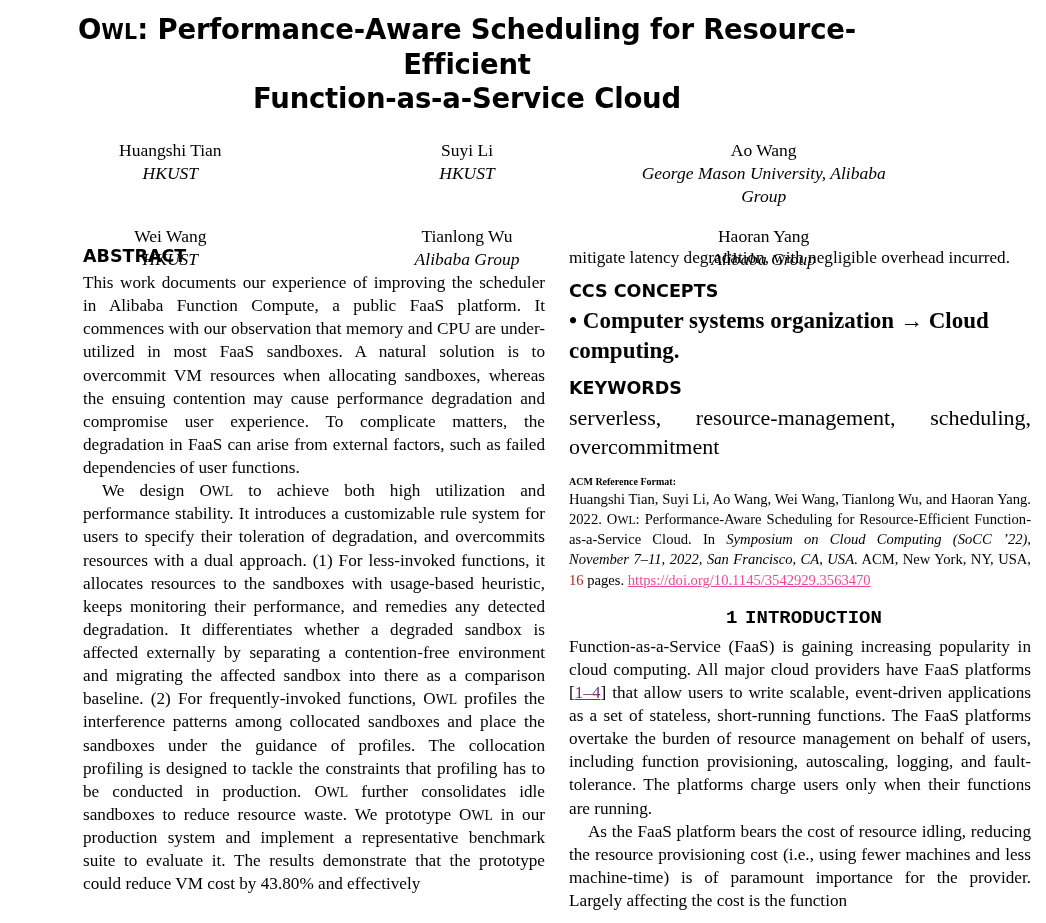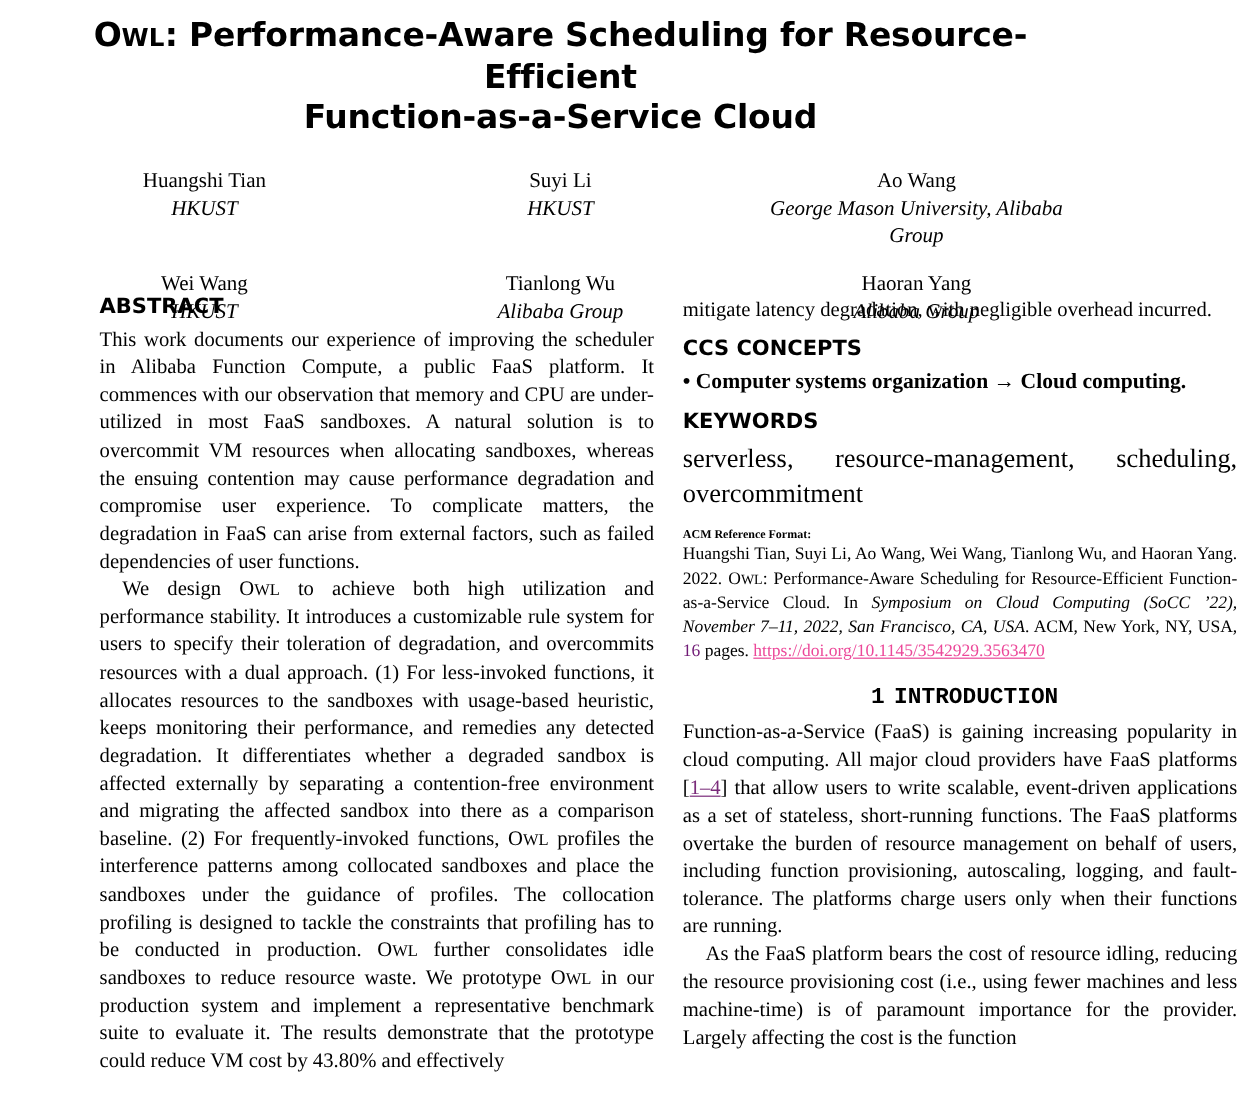--- a/index.html
+++ b/index.html
@@ -108,21 +108,21 @@
     font-size: 17.2px;
     line-height: 1.345;
     text-align: justify;
     text-justify: inter-word;
     hyphens: none;
   }
   p.body.indent { text-indent: 1.1em; }
 
   p.ccs {
     margin: 0;
-    font-size: 18px;
+    font-size: 23px;
     line-height: 1.3;
     font-weight: bold;
   }
   p.keywords {
     margin: 0;
     font-size: 22px;
     line-height: 1.345;
     text-align: justify;
   }
 
@@ -136,21 +136,21 @@
     display: block;
   }
   .refformat-body {
     font-size: 14.6px;
     line-height: 1.385;
     text-align: justify;
     margin: 0;
   }
   .refformat-body i { font-style: italic; }
   .link { color: #ec4899; }
-  .cite { color: #701a75; }
+  .cite { color: #b91c1c; }
   .cite-link { color: #7a2b7a; }
   .bullet-dot { font-weight: bold; }
   .arrow { font-weight: bold; }
   .owl-sc .big { }
   .owl-sc .small { font-size: 0.80em; }
 </style>
 </head>
 <body>
 
 <div class="page">

